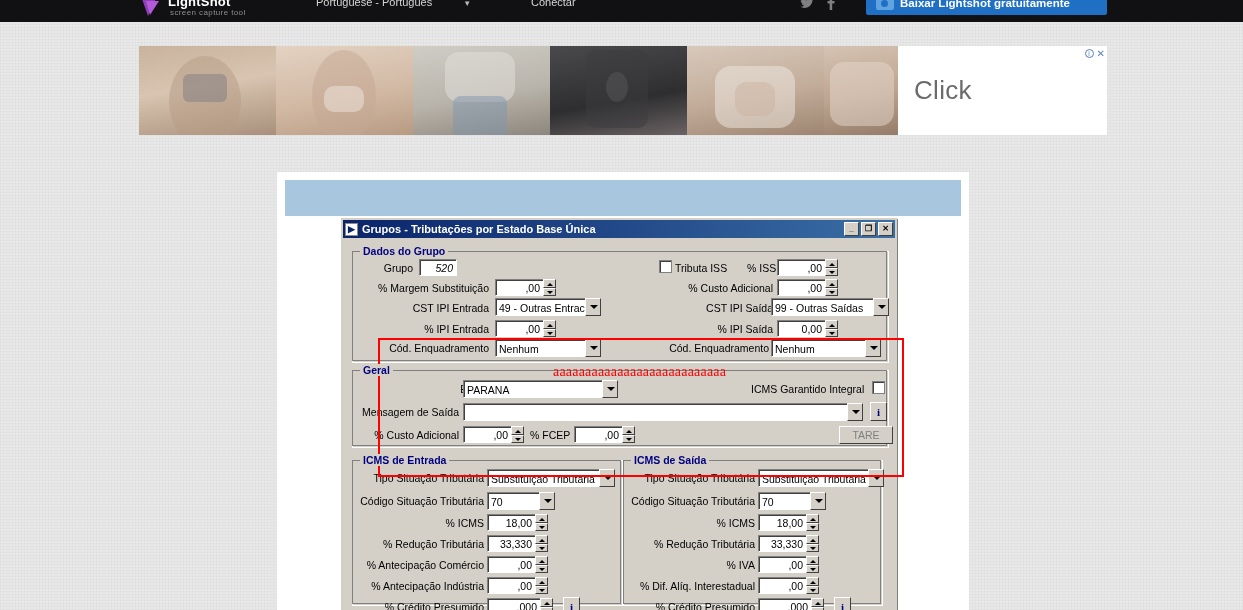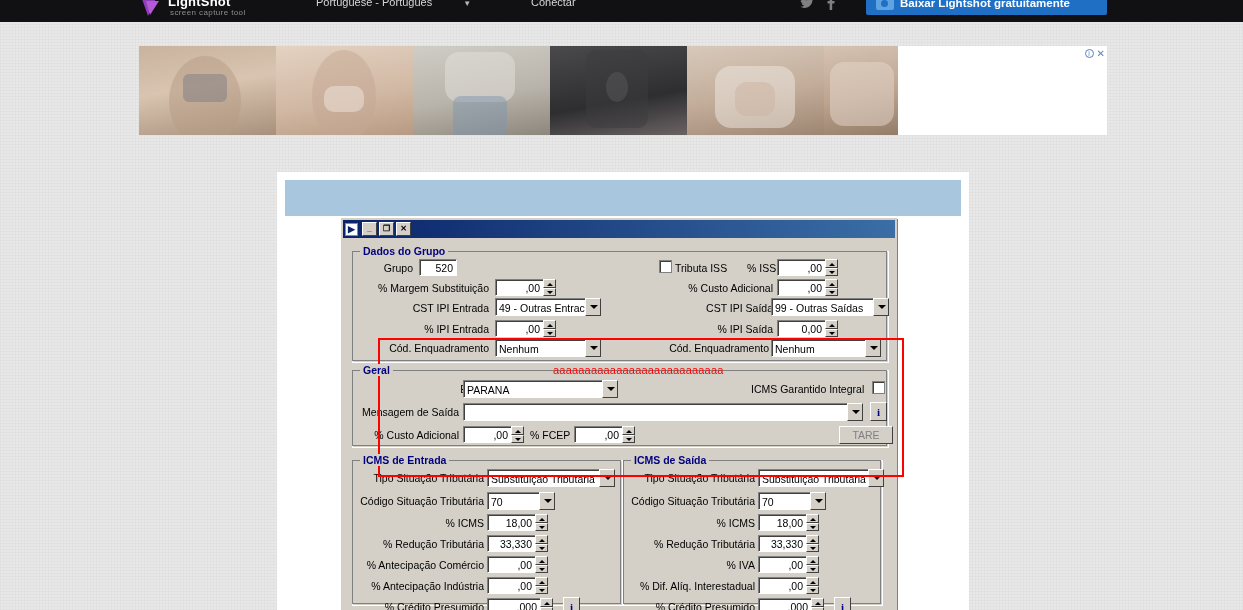--- a/index.html
+++ b/index.html
@@ -212,22 +212,22 @@
     font-family: "Liberation Serif", serif;
   }
   .pbtn {
     position: absolute; height: 18px; background: #d4d0c8;
     border: 1px solid #ffffff; border-right-color: #404040; border-bottom-color: #404040;
     color: #808080; font-size: 10.5px;
     display: flex; align-items: center; justify-content: center;
   }
 
   .aaaa {
-    position: absolute; font-size: 11px; color: #ff0000; letter-spacing: .2px;
-    font-family: Liberation Sans, sans-serif;
+    position: absolute; font-size: 14px; color: #ff0000; letter-spacing: .2px;
+    font-family: Liberation Serif, serif;
   }
   .redbox {
     position: absolute; border: 2px solid #ff0000; pointer-events: none;
   }
 </style>
 </head>
 <body>
 
 <div id="page">
 
@@ -279,48 +279,50 @@
       <div class="ad-shape" style="left:56px;top:26px;width:22px;height:30px;background:#57565a;border-radius:50%;"></div>
     </div>
     <div class="cell c5">
       <div class="ad-shape" style="left:28px;top:20px;width:80px;height:62px;background:#efe9e4;border-radius:16px;"></div>
       <div class="ad-shape" style="left:48px;top:36px;width:40px;height:34px;background:#cbb4a2;border-radius:12px;"></div>
     </div>
     <div class="cell c6">
       <div class="ad-shape" style="left:6px;top:16px;width:64px;height:64px;background:#e6d8cd;border-radius:14px;"></div>
     </div>
     <div class="cright">
+      <div class="l1">Click</div>
       <div class="badge">
         <span class="i">i</span>
         <span class="x">✕</span>
       </div>
     </div>
   </div>
 
   <div class="doc"></div>
   <div class="doc-header"></div>
 
   <div class="win">
 
     <div class="win-title">
       <span class="ico">▶</span>
+      <span class="t">Grupos - Tributações por Estado Base Única</span>
       <span class="win-btns">
         <span class="b">_</span>
         <span class="b">❐</span>
         <span class="b">✕</span>
       </span>
     </div>
 
     <div class="win-body">
 
       <div class="gbox" style="left:9px; top:13px; width:537px; height:112px;">
         <span class="legend">Dados do Grupo</span>
 
         <span class="lbl" style="left:6px; top:10px; width:54px;">Grupo</span>
-        <div class="tf right" style="left:66px; top:7px; width:38px;">520</div>
+        <div class="tf right" style="left:66px; top:7px; width:38px;font-style:italic;">520</div>
 
         <div class="chk" style="left:306px; top:8px;"></div>
         <span class="lbl-l" style="left:322px; top:10px;">Tributa ISS</span>
         <span class="lbl-l" style="left:394px; top:10px;">% ISS</span>
         <div class="spin" style="left:424px; top:7px; width:61px;">
           <span class="v">,00</span>
           <span class="arrows">
               <span class="up"></span>
               <span class="dn"></span>
             </span>

